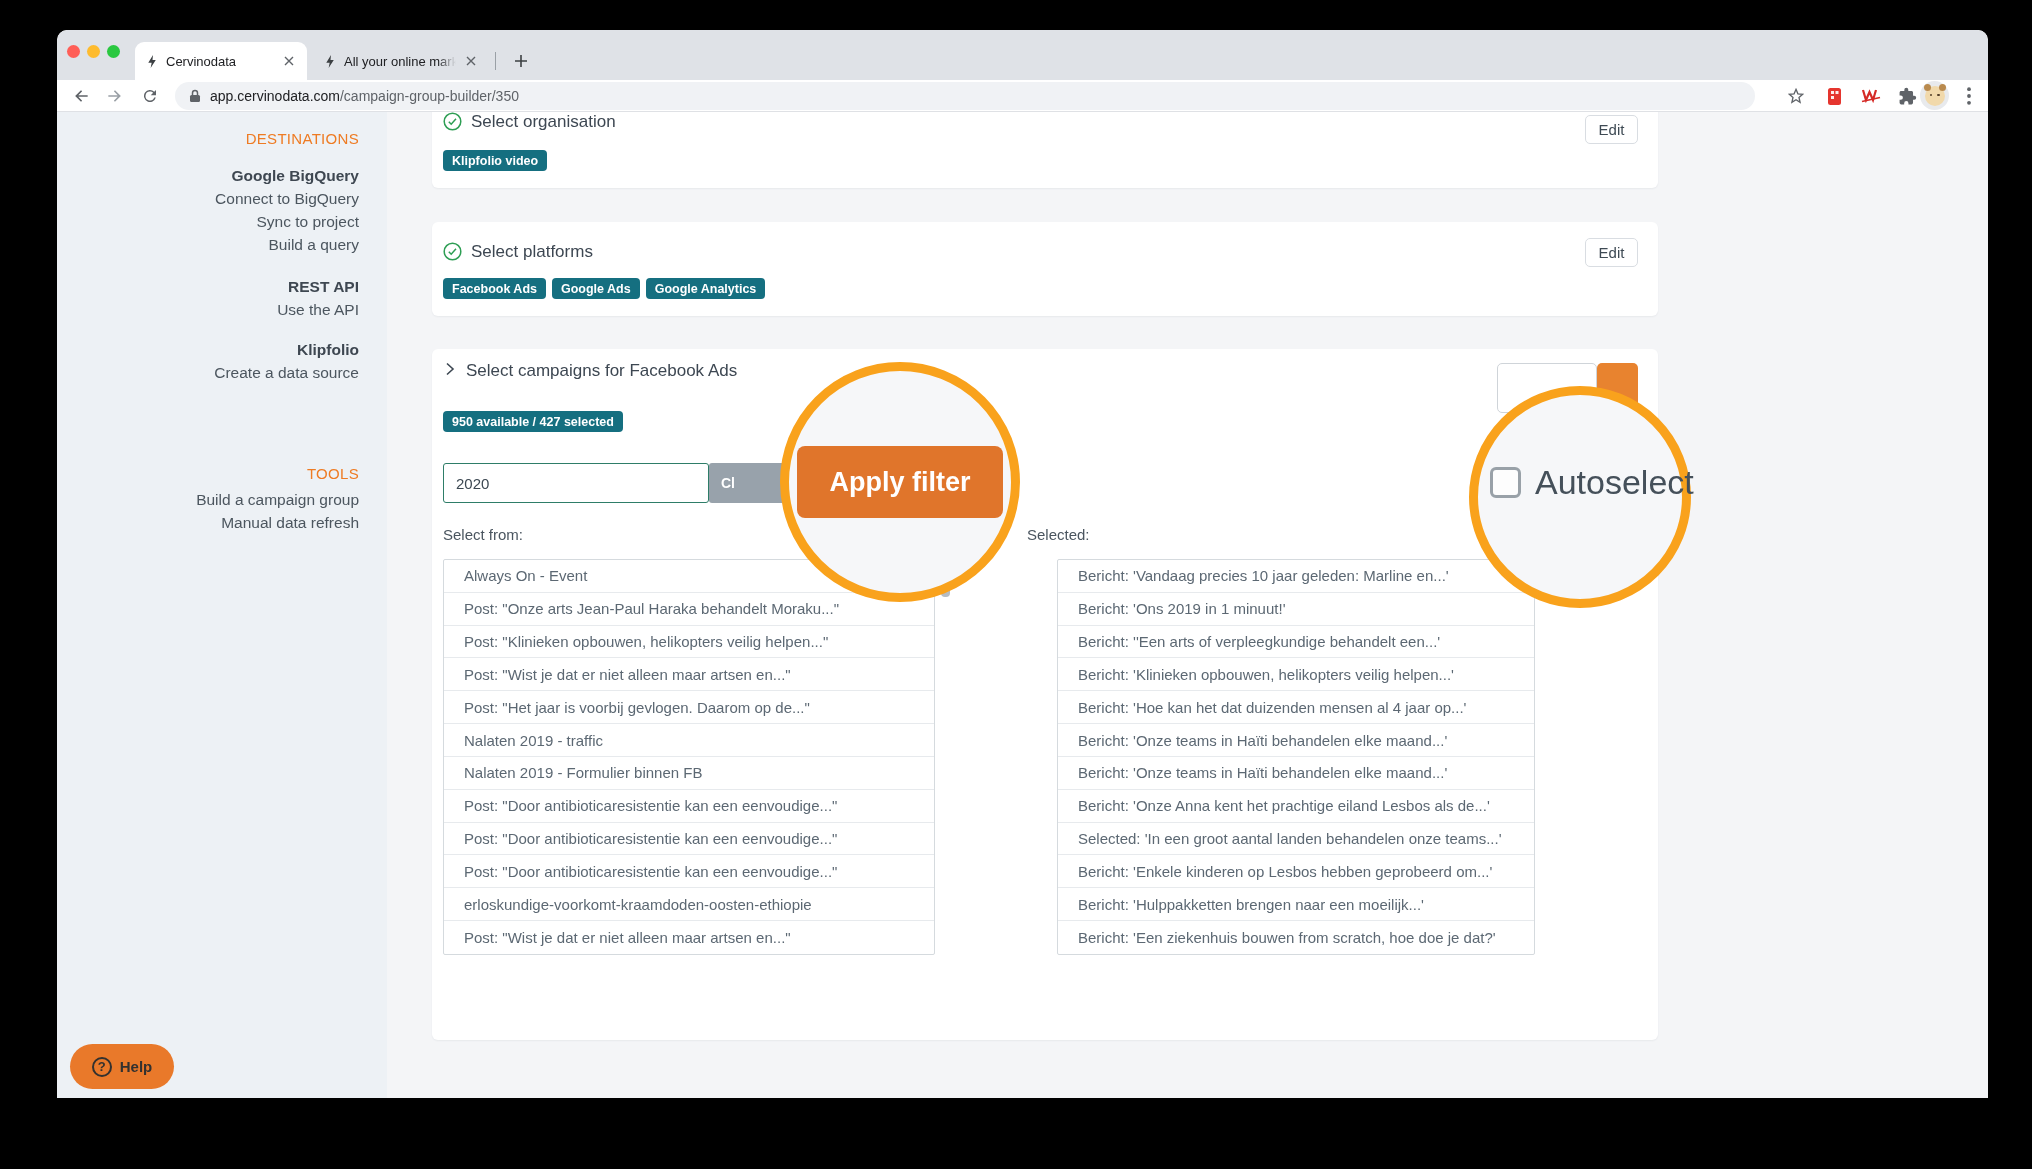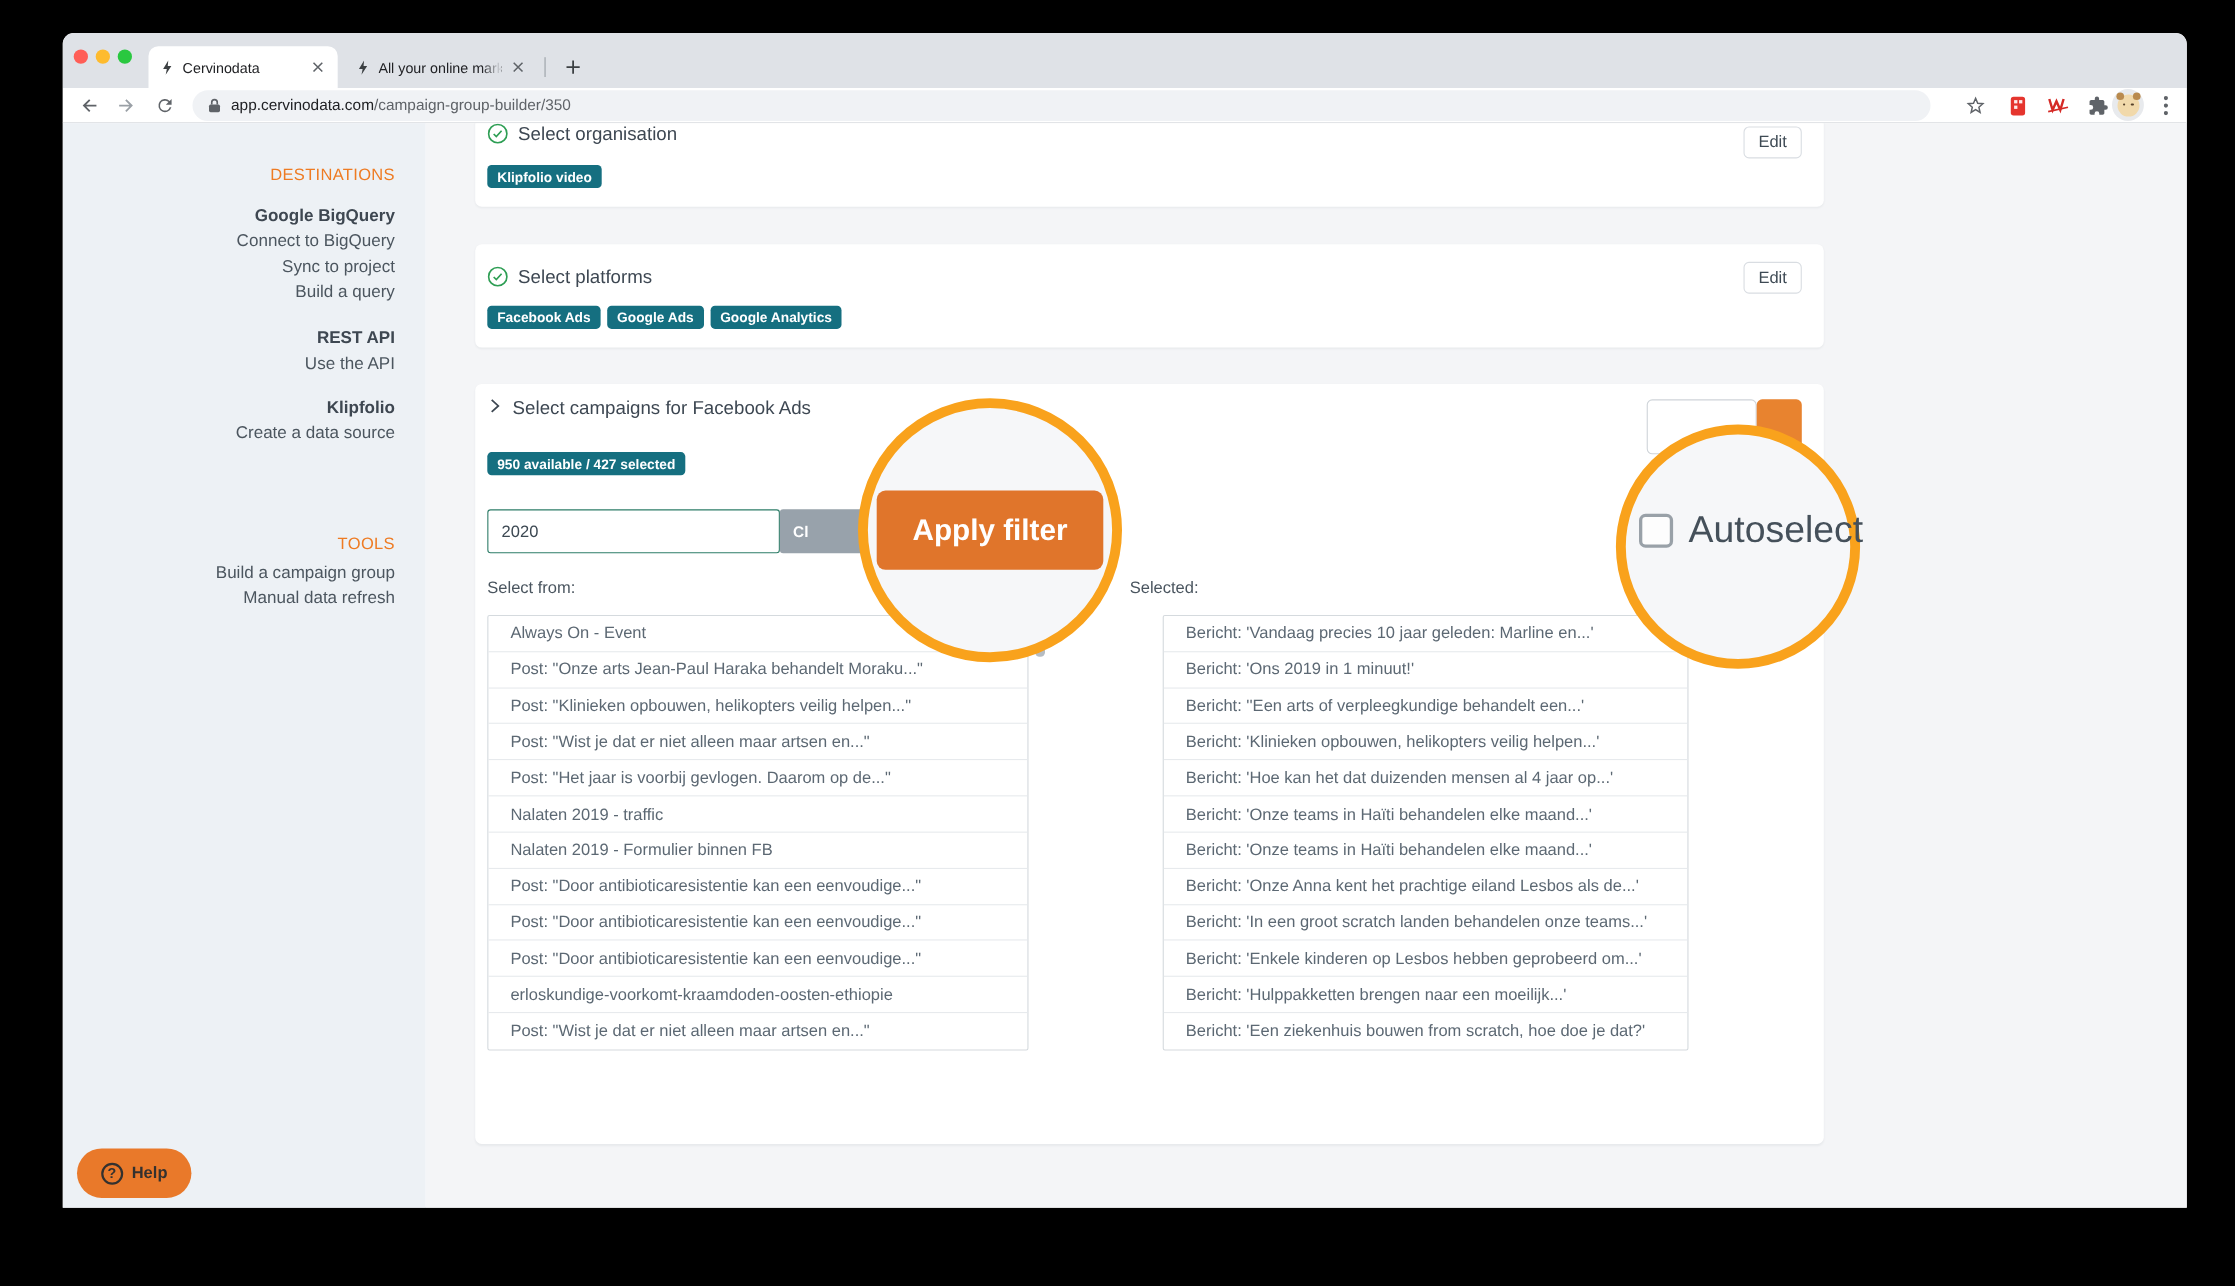--- a/index.html
+++ b/index.html
@@ -32,21 +32,21 @@
   .avatar { position:absolute; left:1863px; top:1px; width:29px; height:29px; border-radius:50%; background:#e8eaed; display:flex; align-items:center; justify-content:center; }
   .dogface { position:relative; width:20px; height:20px; border-radius:50%; background:#f1d9ab; }
   .dogface i { position:absolute; width:7px; height:7px; border-radius:50%; background:#b98a4e; top:-2px; }
   .dogface i.l { left:-1px; } .dogface i.r { right:-1px; }
   .dogface b { position:absolute; width:2.5px; height:2.5px; border-radius:50%; background:#55402a; top:8px; }
   .dogface b.l { left:5px; } .dogface b.r { right:5px; }
 
   
   .content { position:absolute; left:0; top:82px; right:0; bottom:0; }
   .sidebar { position:absolute; left:0; top:0; width:330px; height:100%; background:#edf1f5; padding:18px 28px 0 0; text-align:right; }
-  .side-head { font-size:15px; color:#ee7b23; letter-spacing:.3px;margin-top:21px; }
+  .side-head { font-size:15px; color:#ee7b23; letter-spacing:.3px; }
   .side-title { font-size:15.5px; font-weight:bold; color:#3e4751; line-height:22px; }
   .side-link { font-size:15.5px; color:#4c565f; line-height:23px; cursor:pointer; }
   .mt18{margin-top:18px;} .mt20{margin-top:20px;} .mt63{margin-top:81px;} .mt6{margin-top:6px;}
   .main { position:absolute; left:330px; top:0; right:0; bottom:0; background:#f4f5f7; overflow:hidden; }
   .card { position:absolute; left:45px; width:1226px; background:#fff; border-radius:6px; box-shadow:0 1px 2px rgba(40,50,60,.06); }
   .card1 { top:-24px; height:100px; }
   .card2 { top:110px; height:94px; }
   .card3 { top:237px; height:691px; }
   .card-head { position:absolute; display:flex; align-items:flex-start; gap:9px; font-size:17px; color:#3d4752; }
   .badge { display:inline-block; background:#156f80; color:#fff; font-size:12.5px; font-weight:bold; padding:4px 9px 3px; border-radius:4px; line-height:14px; }
@@ -288,21 +288,21 @@
 
         <div class="listbox" style="left:625px; width:478px;">
           <div class="row">Bericht: 'Vandaag precies 10 jaar geleden: Marline en...'</div>
           <div class="row">Bericht: 'Ons 2019 in 1 minuut!'</div>
           <div class="row">Bericht: ''Een arts of verpleegkundige behandelt een...'</div>
           <div class="row">Bericht: 'Klinieken opbouwen, helikopters veilig helpen...'</div>
           <div class="row">Bericht: 'Hoe kan het dat duizenden mensen al 4 jaar op...'</div>
           <div class="row">Bericht: 'Onze teams in Haïti behandelen elke maand...'</div>
           <div class="row">Bericht: 'Onze teams in Haïti behandelen elke maand...'</div>
           <div class="row">Bericht: 'Onze Anna kent het prachtige eiland Lesbos als de...'</div>
-          <div class="row">Bericht: 'In een groot scratch landen behandelen onze teams...'</div>
+          <div class="row">Selected: 'In een groot aantal landen behandelen onze teams...'</div>
           <div class="row">Bericht: 'Enkele kinderen op Lesbos hebben geprobeerd om...'</div>
           <div class="row">Bericht: 'Hulppakketten brengen naar een moeilijk...'</div>
           <div class="row">Bericht: 'Een ziekenhuis bouwen from scratch, hoe doe je dat?'</div>
         </div>
         <div class="thumb" style="left:1108px; top:216px; height:30px;"></div>
       </div>
 
     </div>
 
     <button class="helpbtn">

